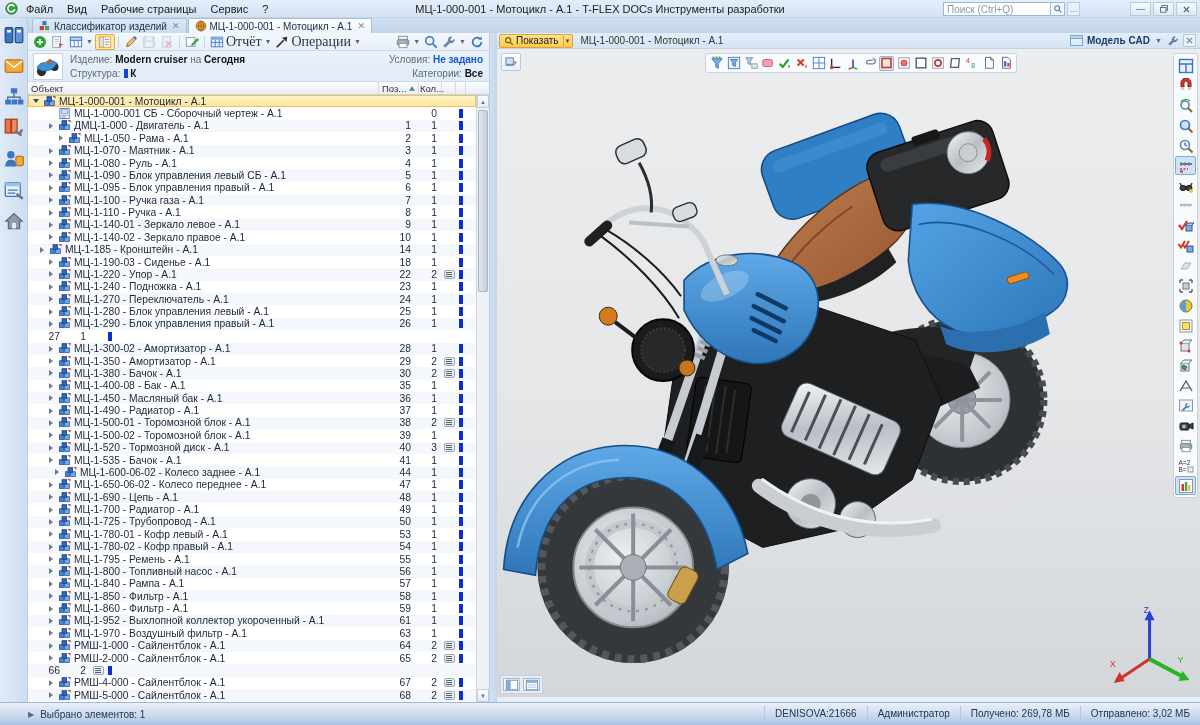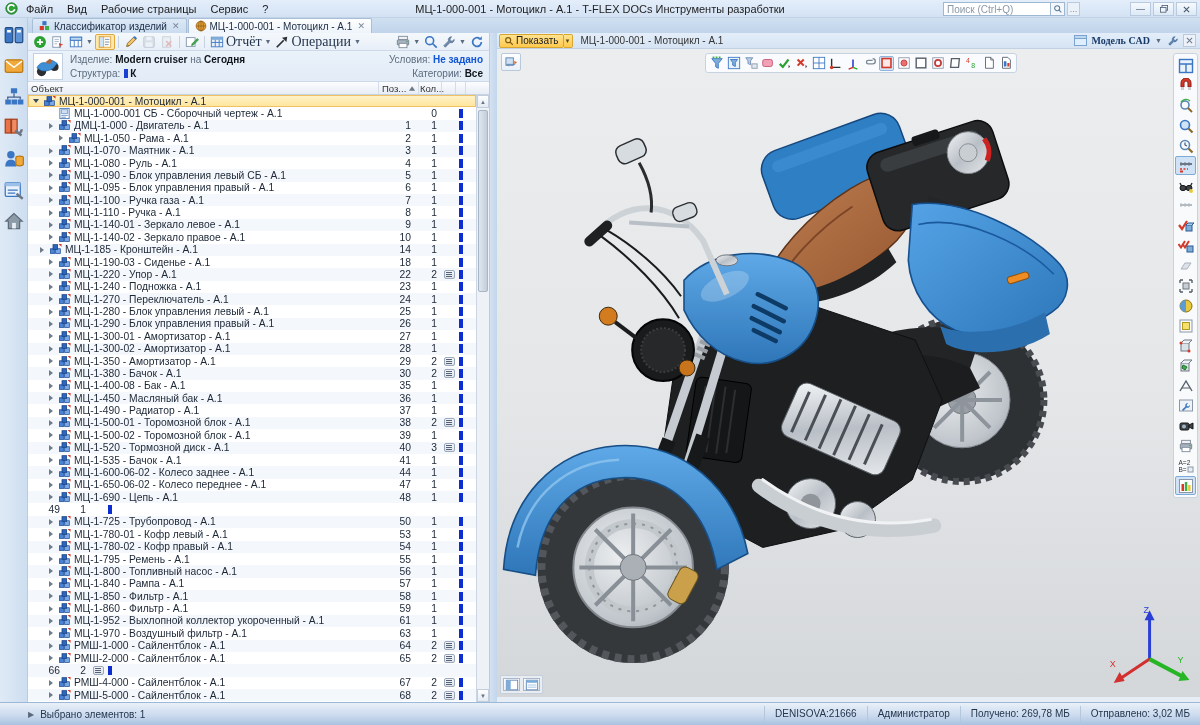--- a/index.html
+++ b/index.html
@@ -73,21 +73,21 @@
 
   
   #splitter{left:490px;top:33px;width:7px;height:669px;background:linear-gradient(90deg,#d4e2f2,#c2d6eb);}
 
   
   #rightpanel{left:497px;top:33px;width:703px;height:669px;background:#e7edf4;}
   #rp-head{height:16px;background:linear-gradient(#e4eefa,#d5e3f3);border-bottom:1px solid #c2d1e4;display:flex;align-items:center;font-size:10px;color:#24344c;padding:0 2px;position:relative;}
   #show-btn{height:14px;display:flex;align-items:center;gap:2px;background:linear-gradient(#ffe390,#fec94e);border:1px solid #d7a62f;border-radius:2px;padding:0 4px;font-size:10px;color:#222;}
   #show-dd{width:9px;height:14px;display:flex;align-items:center;justify-content:center;background:linear-gradient(#ffe390,#fec94e);border:1px solid #d7a62f;border-left:none;border-radius:0 2px 2px 0;font-size:6px;color:#5c4a16;}
   #rp-crumb{margin-left:8px;color:#333;}
-  #rp-right{margin-left:auto;display:flex;align-items:center;gap:4px;padding-right:2px;font-family:Liberation Serif, serif;}
+  #rp-right{margin-left:auto;display:flex;align-items:center;gap:4px;padding-right:2px;}
   #model-cad{font-weight:bold;color:#173a68;}
   #viewport{position:absolute;left:0;top:16px;width:703px;height:648px;background:linear-gradient(#ecedef 0%,#e4e6e8 55%,#d4d7da 100%);overflow:hidden;}
   #vp-toolbar{position:absolute;left:208px;top:4px;height:20px;background:rgba(251,252,254,.95);border:1px solid #c8d3e1;border-radius:3px;display:flex;align-items:center;padding:0 3px;gap:2px;}
   .vt-ic{width:15px;height:15px;}
   .vt-ic.selbox{background:#d8e6f7;border:1px solid #8fb4dd;border-radius:2px;}
   #vp-corner-btn{position:absolute;left:4px;top:4px;width:20px;height:18px;background:linear-gradient(#fdfeff,#e9f0f8);border:1px solid #b9c8da;border-radius:2px;display:flex;align-items:center;justify-content:center;}
   #rt-toolbar{position:absolute;right:2px;top:4px;width:25px;background:rgba(250,251,253,.95);border:1px solid #c8d3e1;border-radius:3px;display:flex;flex-direction:column;align-items:center;padding:2px 0;gap:1px;}
   .rt-ic{width:21px;height:19px;border-radius:2px;}
   .rt-ic.sel{background:#cfe2f6;border:1px solid #7fa9d6;}
   #vp-pages{position:absolute;left:3px;bottom:3px;display:flex;gap:3px;background:#e9edf2;border:1px solid #c6d0dc;padding:2px;}
@@ -774,32 +774,20 @@
           </span>
     <span class="c-pos">26</span>
     <span class="c-qty">1</span>
     <span class="c-act"></span>
     <span class="c-bar">
             <span class="bluebar"></span>
           </span>
     <span class="c-sp"></span>
   </div>
         <div class="trow">
-    <span class="name" style="padding-left:19px">
-            <span class="arr r"></span>
-            <span class="ic ">
-              <svg viewBox="0 0 14 14" width="13" height="13">
-                <rect x="1.5" y="6.2" width="5" height="5" fill="#4a82d4" stroke="#1c4d9a" stroke-width="0.8"></rect>
-                <rect x="7.2" y="6.2" width="5" height="5" fill="#7aa8e4" stroke="#1c4d9a" stroke-width="0.8"></rect>
-                <rect x="4.3" y="1.8" width="5" height="5" fill="#2f66bd" stroke="#16407f" stroke-width="0.8"></rect>
-                <path d="M10.2 1L13.5 1L13.5 4Z" fill="#d43a2a"></path>
-              </svg>
-            </span>
-            <span>МЦ-1-300-01 - Амортизатор - А.1</span>
-          </span>
     <span class="c-pos">27</span>
     <span class="c-qty">1</span>
     <span class="c-act"></span>
     <span class="c-bar">
             <span class="bluebar"></span>
           </span>
     <span class="c-sp"></span>
   </div>
         <div class="trow">
     <span class="name" style="padding-left:19px">
@@ -1029,21 +1017,21 @@
           </span>
     <span class="c-pos">41</span>
     <span class="c-qty">1</span>
     <span class="c-act"></span>
     <span class="c-bar">
             <span class="bluebar"></span>
           </span>
     <span class="c-sp"></span>
   </div>
         <div class="trow">
-    <span class="name" style="padding-left:19px">
+    <span class="name" style="padding-left:25px">
             <span class="arr r"></span>
             <span class="ic ">
               <svg viewBox="0 0 14 14" width="13" height="13">
                 <rect x="1.5" y="6.2" width="5" height="5" fill="#4a82d4" stroke="#1c4d9a" stroke-width="0.8"></rect>
                 <rect x="7.2" y="6.2" width="5" height="5" fill="#7aa8e4" stroke="#1c4d9a" stroke-width="0.8"></rect>
                 <rect x="4.3" y="1.8" width="5" height="5" fill="#2f66bd" stroke="#16407f" stroke-width="0.8"></rect>
                 <path d="M10.2 1L13.5 1L13.5 4Z" fill="#d43a2a"></path>
               </svg>
             </span>
             <span>МЦ-1-600-06-02 - Колесо заднее - А.1</span>
@@ -1092,20 +1080,32 @@
           </span>
     <span class="c-pos">48</span>
     <span class="c-qty">1</span>
     <span class="c-act"></span>
     <span class="c-bar">
             <span class="bluebar"></span>
           </span>
     <span class="c-sp"></span>
   </div>
         <div class="trow">
+    <span class="name" style="padding-left:19px">
+            <span class="arr r"></span>
+            <span class="ic ">
+              <svg viewBox="0 0 14 14" width="13" height="13">
+                <rect x="1.5" y="6.2" width="5" height="5" fill="#4a82d4" stroke="#1c4d9a" stroke-width="0.8"></rect>
+                <rect x="7.2" y="6.2" width="5" height="5" fill="#7aa8e4" stroke="#1c4d9a" stroke-width="0.8"></rect>
+                <rect x="4.3" y="1.8" width="5" height="5" fill="#2f66bd" stroke="#16407f" stroke-width="0.8"></rect>
+                <path d="M10.2 1L13.5 1L13.5 4Z" fill="#d43a2a"></path>
+              </svg>
+            </span>
+            <span>МЦ-1-700 - Радиатор - А.1</span>
+          </span>
     <span class="c-pos">49</span>
     <span class="c-qty">1</span>
     <span class="c-act"></span>
     <span class="c-bar">
             <span class="bluebar"></span>
           </span>
     <span class="c-sp"></span>
   </div>
         <div class="trow">
     <span class="name" style="padding-left:19px">

